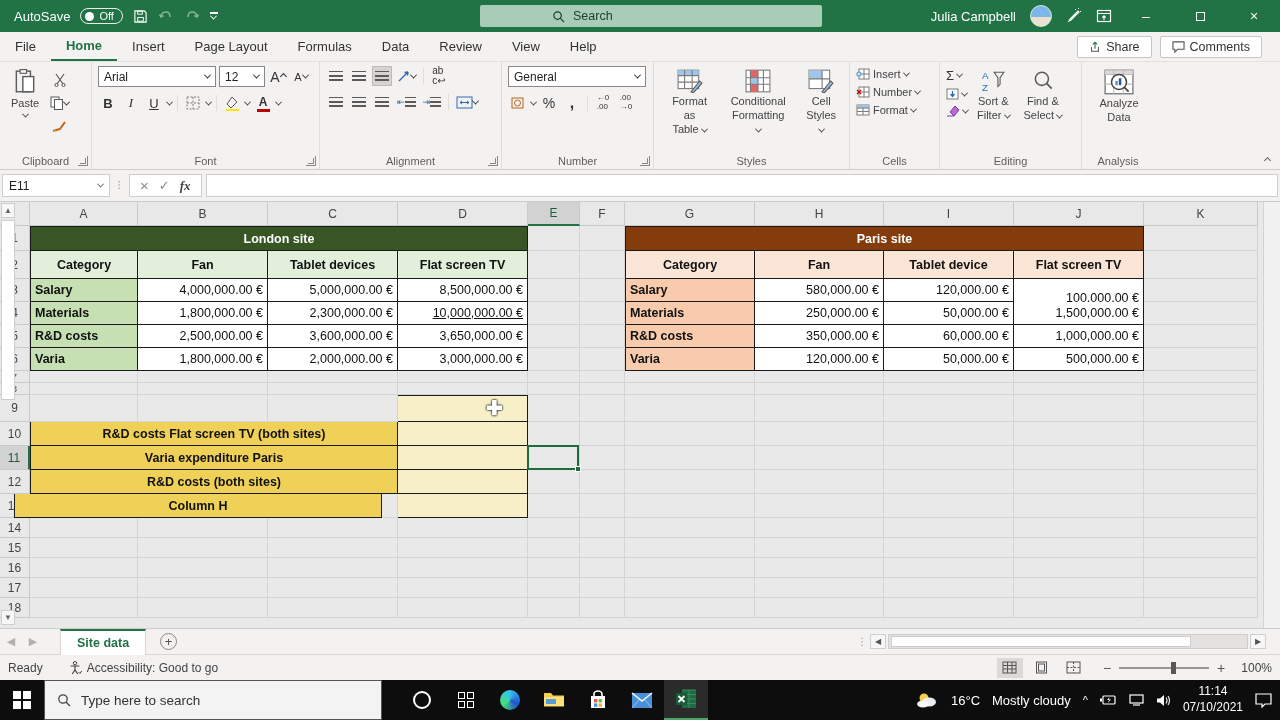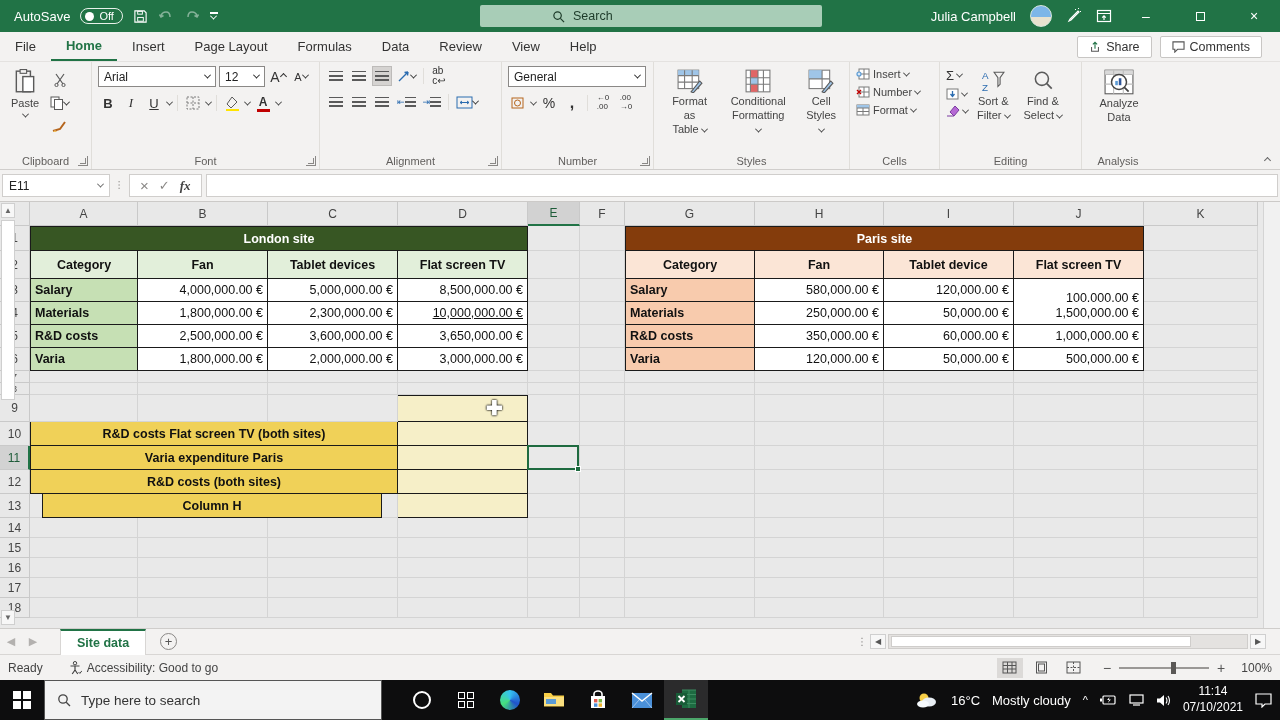--- a/index.html
+++ b/index.html
@@ -764,21 +764,21 @@
     <div class="tcell r" style="left: 755px; top: 146px; width: 129px; height: 23px; background: rgb(255, 255, 255);">120,000.00 €</div>
     <div class="tcell r" style="left: 884px; top: 146px; width: 130px; height: 23px; background: rgb(255, 255, 255);">50,000.00 €</div>
     <div class="tcell r" style="left: 1014px; top: 146px; width: 130px; height: 23px; background: rgb(255, 255, 255);">500,000.00 €</div>
     <div class="tcell r tt" style="left: 398px; top: 193px; width: 130px; height: 27px; background: rgb(246, 239, 200);"></div>
     <div class="tcell c b tl" style="left: 30px; top: 220px; width: 368px; height: 24px; background: rgb(240, 209, 88);">R&amp;D costs Flat screen TV (both sites)</div>
     <div class="tcell r" style="left: 398px; top: 220px; width: 130px; height: 24px; background: rgb(246, 239, 200);"></div>
     <div class="tcell c b tl" style="left: 30px; top: 244px; width: 368px; height: 24px; background: rgb(240, 209, 88);">Varia expenditure Paris</div>
     <div class="tcell r" style="left: 398px; top: 244px; width: 130px; height: 24px; background: rgb(246, 239, 200);"></div>
     <div class="tcell c b tl" style="left: 30px; top: 268px; width: 368px; height: 24px; background: rgb(240, 209, 88);">R&amp;D costs (both sites)</div>
     <div class="tcell r" style="left: 398px; top: 268px; width: 130px; height: 24px; background: rgb(246, 239, 200);"></div>
-    <div class="tcell c b tl" style="left: 42px; top: 292px; width: 340px; height: 24px; background: rgb(240, 209, 88);">Column H</div>
+    <div class="tcell c b tl" style="left: 14px; top: 292px; width: 368px; height: 24px; background: rgb(240, 209, 88);">Column H</div>
     <div class="tcell r" style="left: 398px; top: 292px; width: 130px; height: 24px; background: rgb(246, 239, 200);"></div>
     <div class="selbox" style="left: 527px; top: 243px; width: 52px; height: 25px;">
       <span class="handle"></span>
     </div>
     <div class="pluscur" style="left: 486px; top: 196px; width: 20px; height: 20px;">✚</div>
     <div class="vscroll" style="top: 0px; width: 17px; height: 426px; right: 0px;"></div>
     <div class="varrow" style="top: 1px; width: 14px; height: 15px; right: 1px;">▲</div>
     <div class="vthumb" style="top: 18px; width: 14px; height: 180px; right: 1px;"></div>
     <div class="varrow" style="top: 408px; width: 14px; height: 15px; right: 1px;">▼</div>
   </div>

